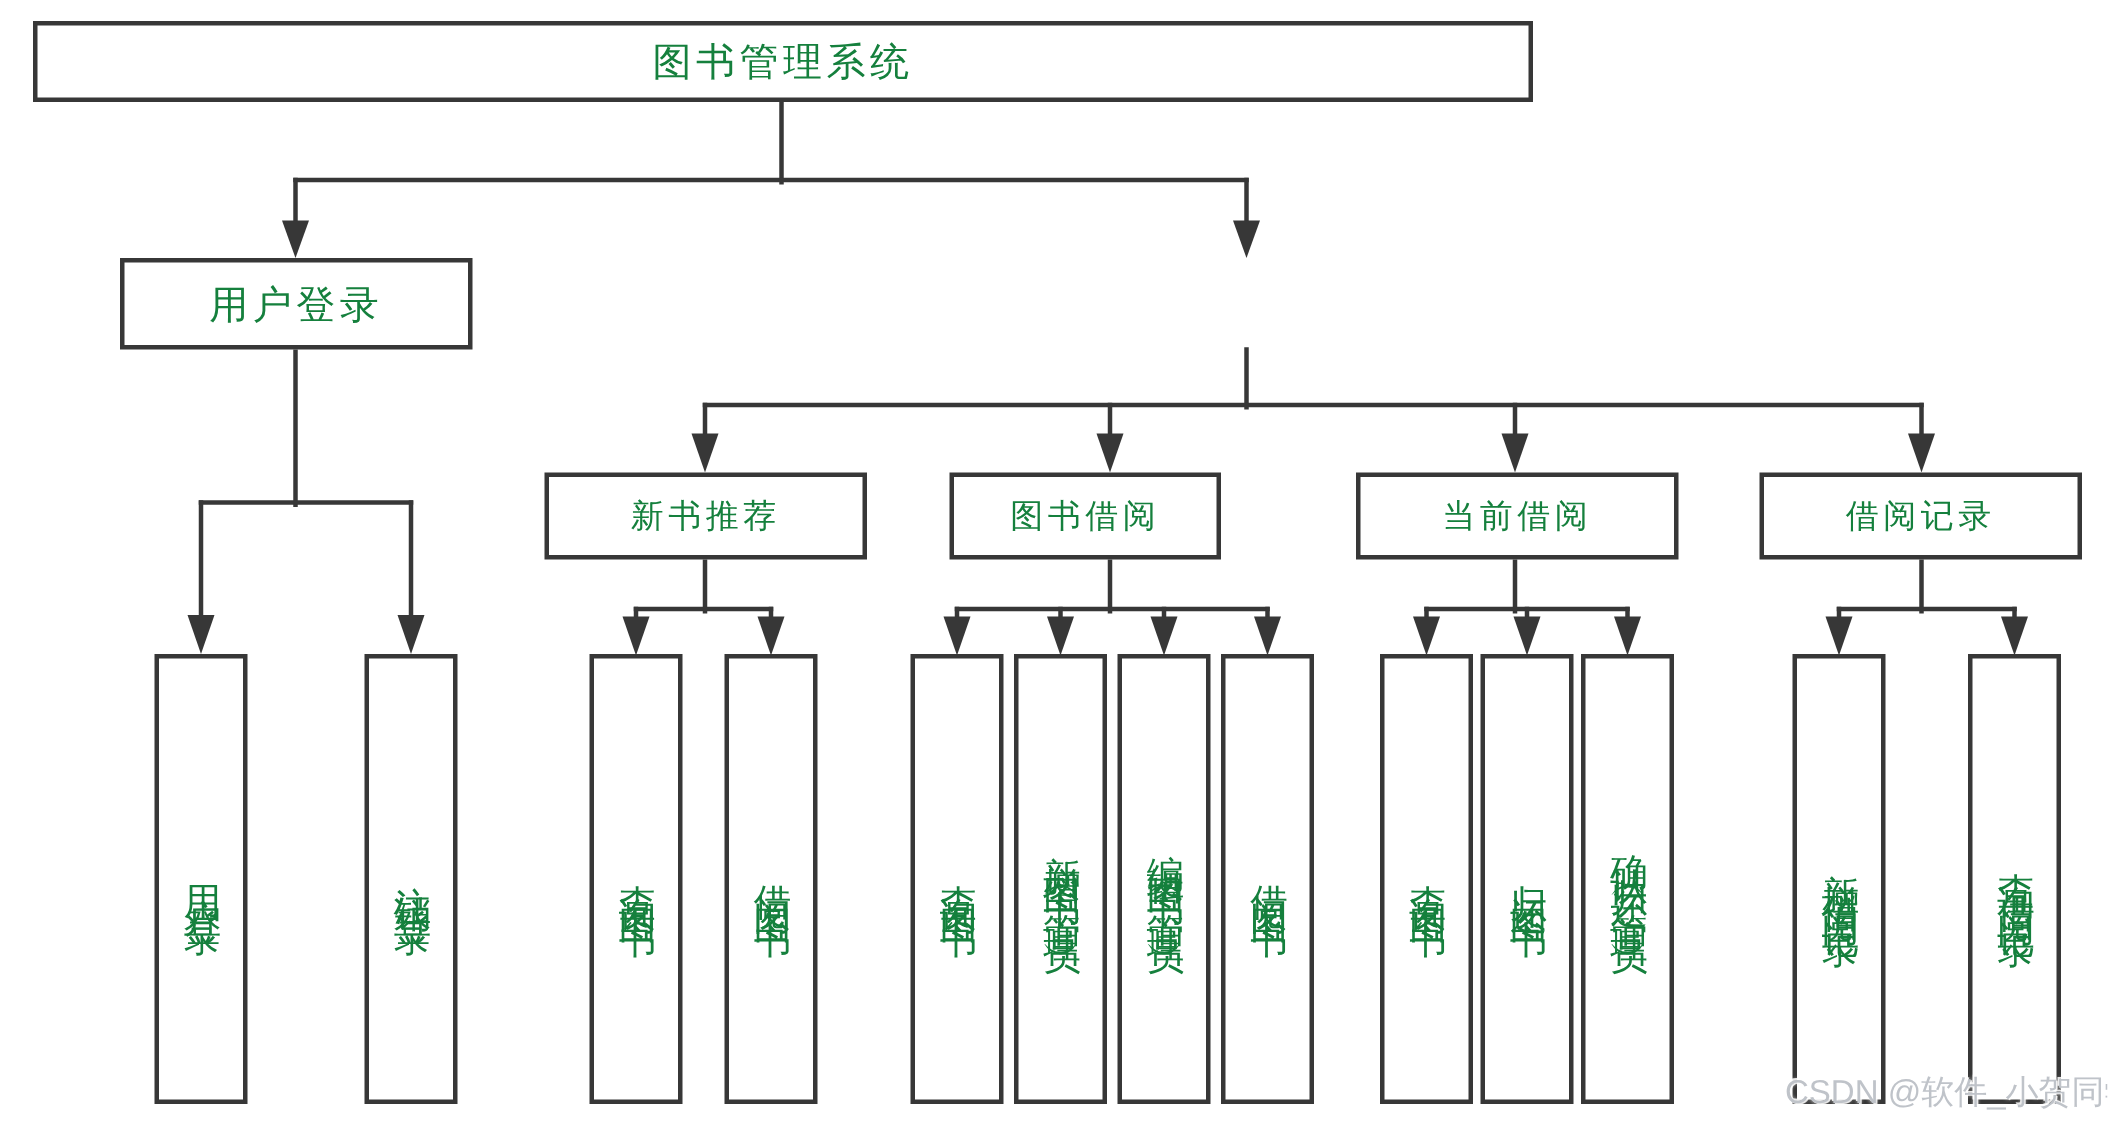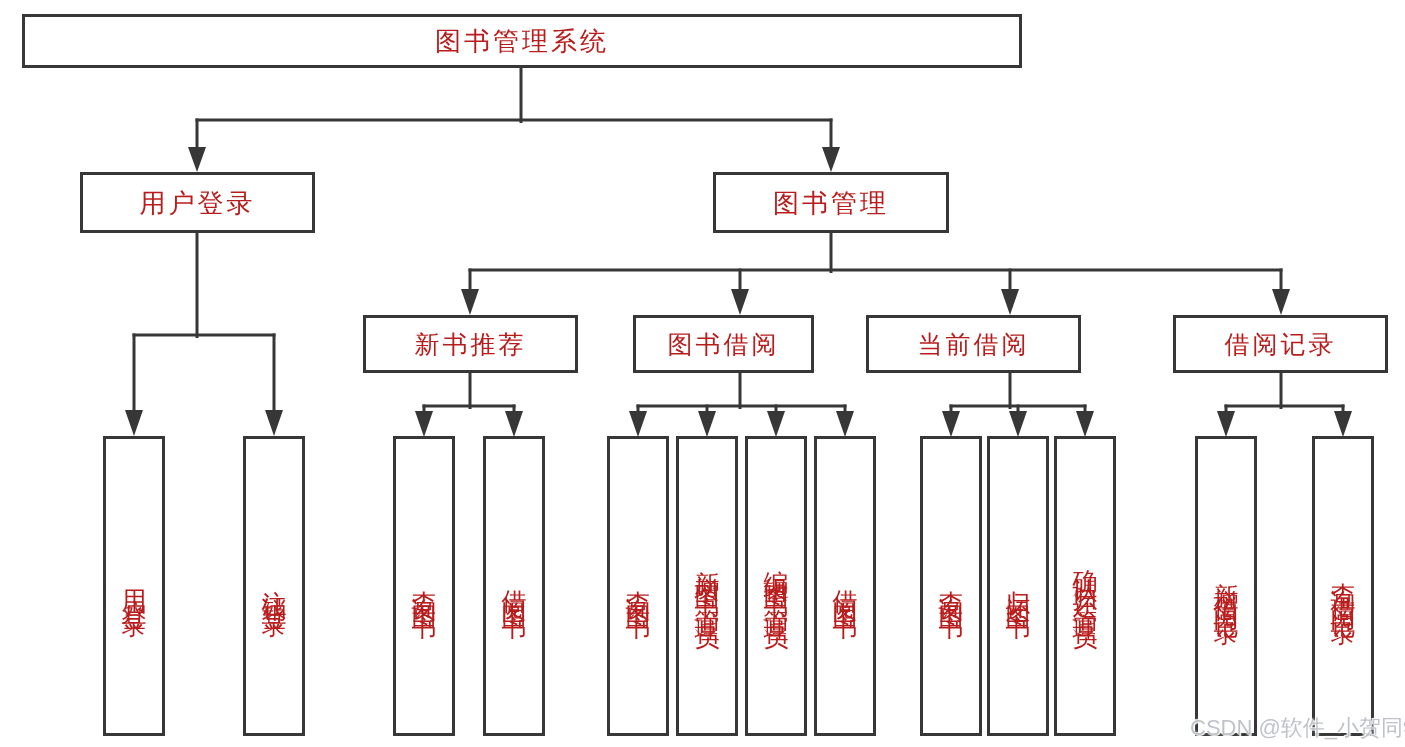--- a/index.html
+++ b/index.html
@@ -31,31 +31,31 @@
     stroke: none;
   }
   .box {
     position: absolute;
     box-sizing: border-box;
     border: 3px solid #373737;
     background: #ffffff;
     display: flex;
     align-items: center;
     justify-content: center;
-    color: #b91c1c;
+    color: #15803d;
     z-index: 1;
   }
   .h-label {
     font-size: 26px;
     letter-spacing: 3px;
     line-height: 1;
     white-space: nowrap;
   }
   .l3 .h-label {
-    font-size: 25px;
+    font-size: 22px;
     font-family: Liberation Serif, serif;
   }
   .v-label {
     writing-mode: vertical-rl;
     text-orientation: mixed;
     font-size: 25px;
     letter-spacing: 8px;
     line-height: 1;
     white-space: nowrap;
   }
@@ -152,31 +152,28 @@
     </g>
   </svg>
 
   <div class="box" style="left:22px; top:14px; width:1000px; height:54px;">
     <span class="h-label">图书管理系统</span>
   </div>
 
   <div class="box" style="left:80px; top:172px; width:235px; height:61px;">
     <span class="h-label">用户登录</span>
   </div>
-  <div class="box" style="left:713px; top:172px; width:236px; height:61px;">
-    <span class="h-label">图书管理</span>
-  </div>
 
   <div class="box l3" style="left:363px; top:315px; width:215px; height:58px;">
     <span class="h-label">新书推荐</span>
   </div>
   <div class="box l3" style="left:633px; top:315px; width:181px; height:58px;">
     <span class="h-label">图书借阅</span>
   </div>
-  <div class="box l3" style="left:866px; top:315px; width:215px; height:58px;">
+  <div class="box l3" style="left:904px; top:315px; width:215px; height:58px;">
     <span class="h-label">当前借阅</span>
   </div>
   <div class="box l3" style="left:1173px; top:315px; width:215px; height:58px;">
     <span class="h-label">借阅记录</span>
   </div>
 
   <div class="box" style="left:103px; top:436px; width:62px; height:300px;">
     <span class="v-label">用户登录</span>
   </div>
   <div class="box" style="left:243px; top:436px; width:62px; height:300px;">

